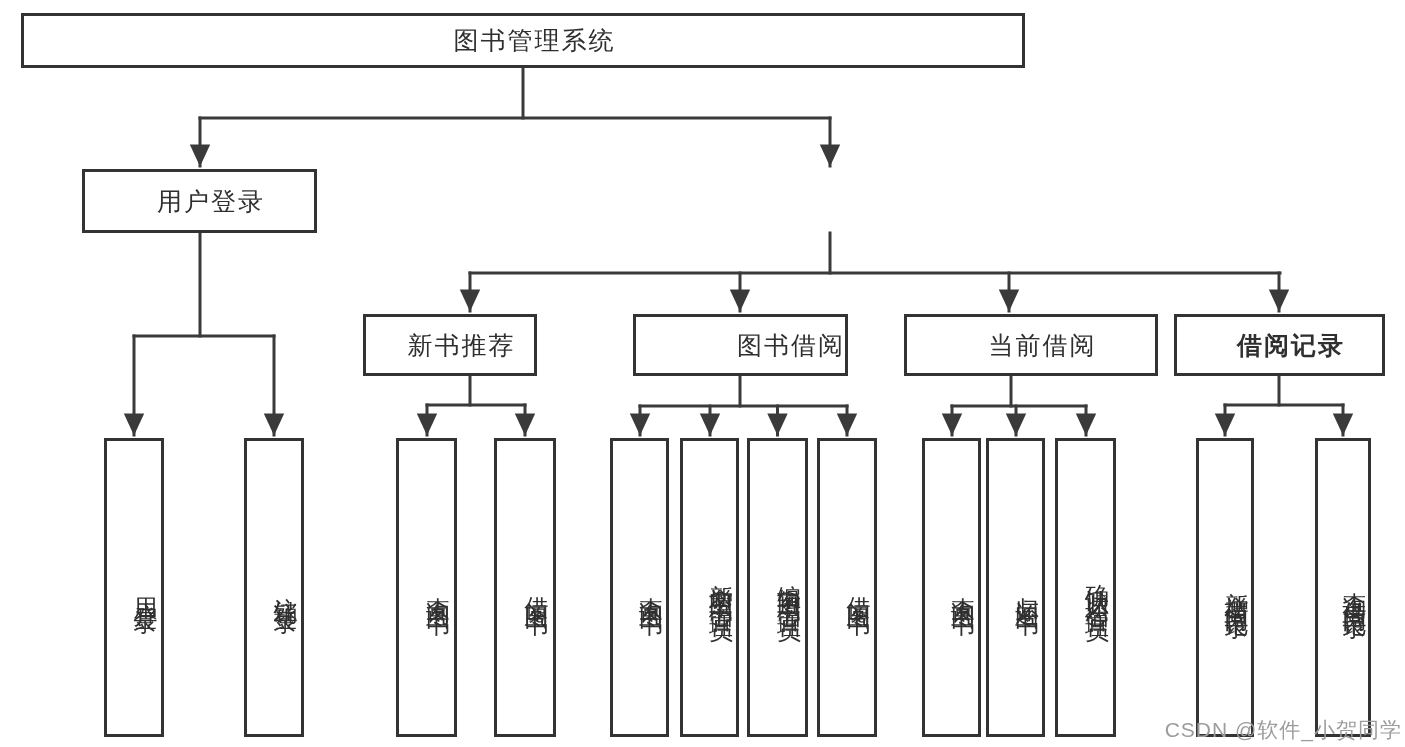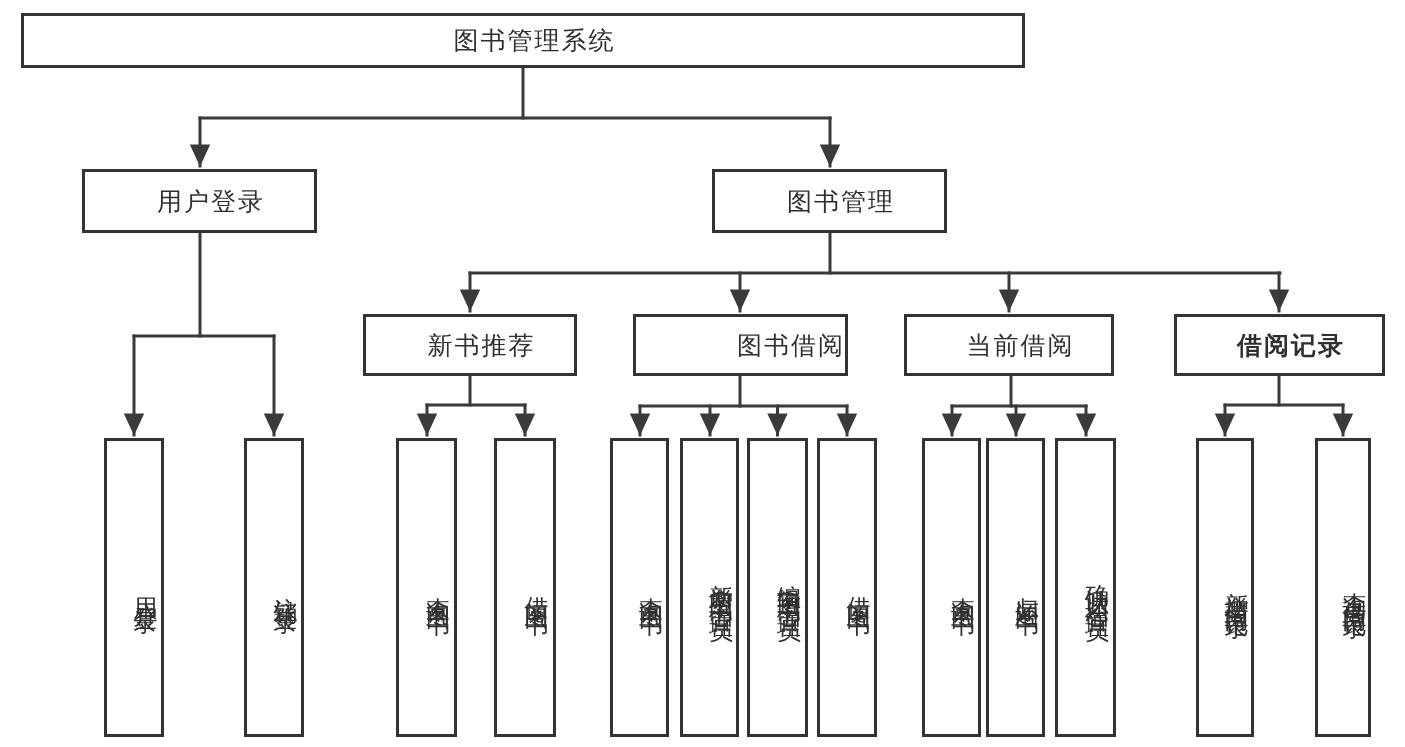--- a/index.html
+++ b/index.html
@@ -118,31 +118,28 @@
     </g>
   </svg>
 
   <div class="node root h">
     <span>图书管理系统</span>
   </div>
 
   <div class="node lvl2 h" style="left:82px;">
     <span>用户登录</span>
   </div>
-  <div class="node lvl2 h" style="left:712px;">
-    <span>图书管理</span>
-  </div>
 
-  <div class="node lvl3 h" style="left:363px;width:214px;">
+  <div class="node lvl3 h" style="left:363px;width:174px;">
     <span>新书推荐</span>
   </div>
   <div class="node lvl3 h" style="left:633px;width:215px;justify-content:flex-end;">
     <span>图书借阅</span>
   </div>
-  <div class="node lvl3 h" style="left:904px;width:210px;">
+  <div class="node lvl3 h" style="left:904px;width:254px;">
     <span>当前借阅</span>
   </div>
   <div class="node lvl3 h" style="left:1174px;width:211px;font-weight:bold;">
     <span>借阅记录</span>
   </div>
 
   <div class="node leaf" style="left:104px;width:60px;">
     <span class="leaf-text">用户登录</span>
   </div>
   <div class="node leaf" style="left:244px;width:60px;">
@@ -179,14 +176,15 @@
     <span class="leaf-text">确认归还（管理员）</span>
   </div>
 
   <div class="node leaf" style="left:1196px;width:58px;">
     <span class="leaf-text">新增借阅记录</span>
   </div>
   <div class="node leaf" style="left:1315px;width:56px;">
     <span class="leaf-text">查询借阅记录</span>
   </div>
 
+  <div class="watermark">CSDN @软件_小贺同学</div>
 
 </div>
 
 </body></html>

